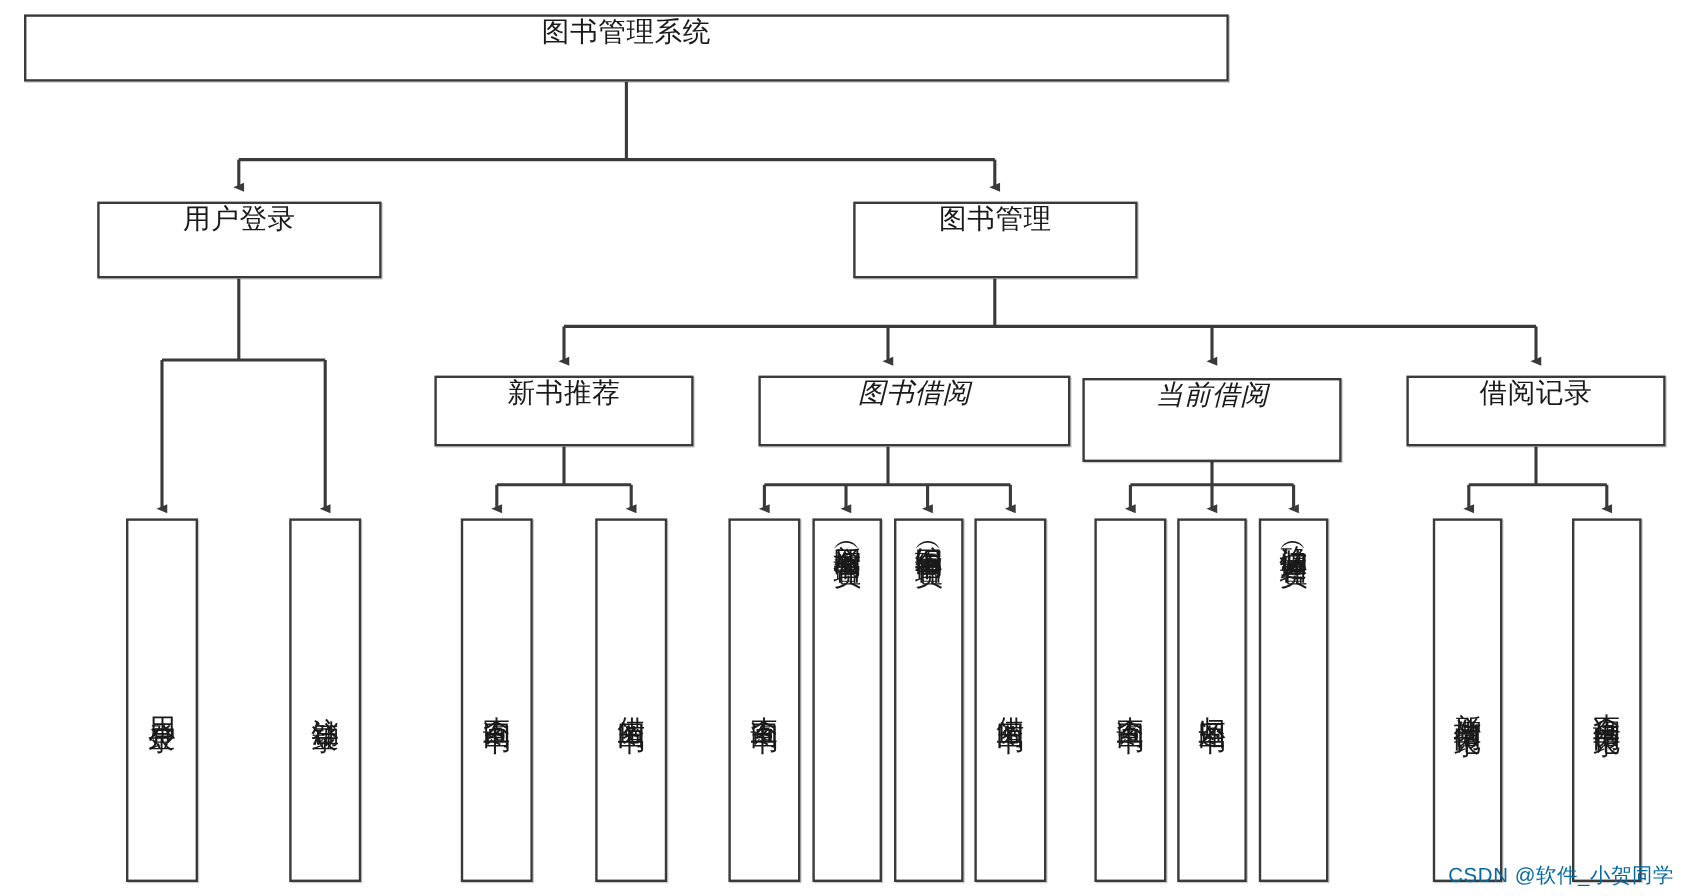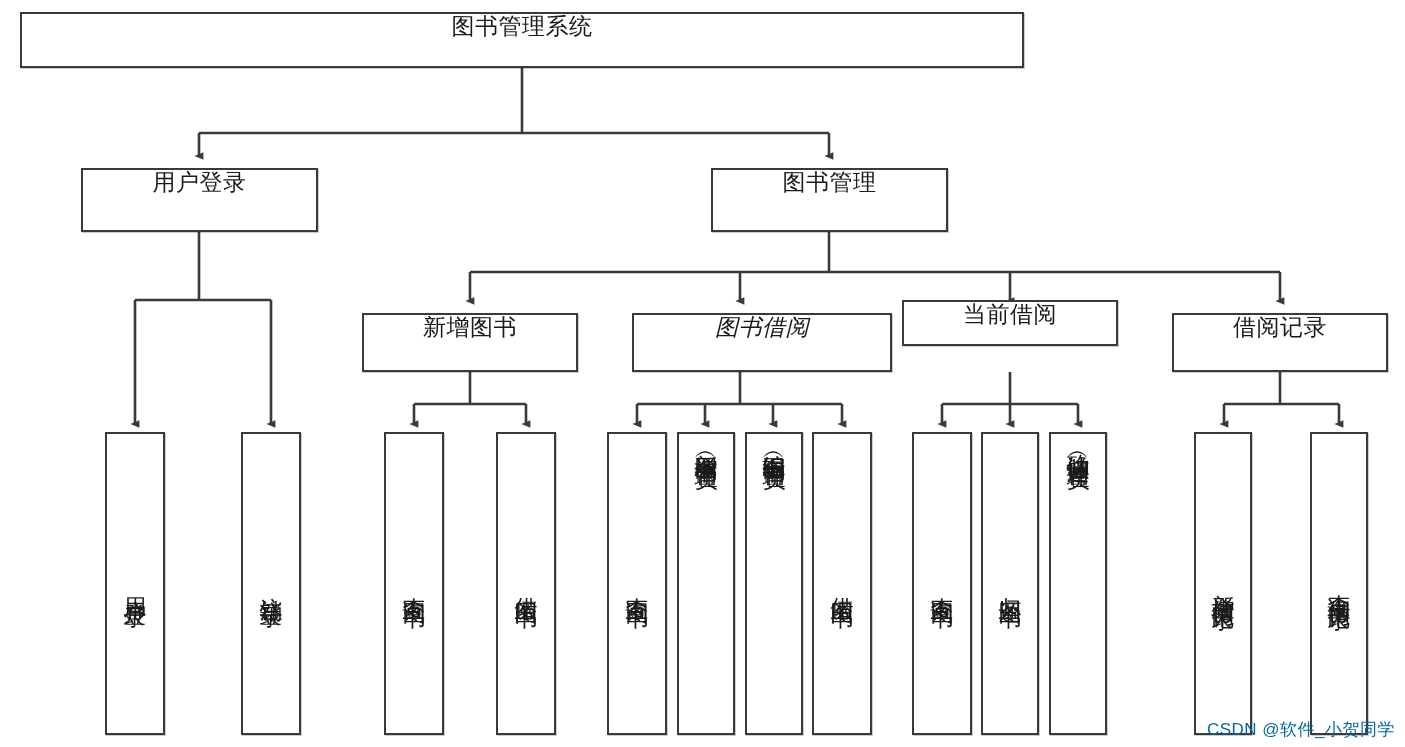--- a/index.html
+++ b/index.html
@@ -134,26 +134,26 @@
   </div>
 
   <div class="node horiz" style="left:81px; top:168px; width:237px; height:64px;">
     <span class="lbl">用户登录</span>
   </div>
   <div class="node horiz" style="left:711px; top:168px; width:237px; height:64px;">
     <span class="lbl">图书管理</span>
   </div>
 
   <div class="node horiz" style="left:362px; top:313px; width:216px; height:59px;">
-    <span class="lbl">新增图书</span>
+    <span class="lbl">新书推荐</span>
   </div>
   <div class="node horiz" style="left:632px; top:313px; width:260px; height:59px;font-style:italic;">
     <span class="lbl">图书借阅</span>
   </div>
-  <div class="node horiz" style="left:902px; top:300px; width:216px; height:46px;">
+  <div class="node horiz" style="left:902px; top:315px; width:216px; height:70px;font-style:italic;">
     <span class="lbl">当前借阅</span>
   </div>
   <div class="node horiz" style="left:1172px; top:313px; width:216px; height:59px;">
     <span class="lbl">借阅记录</span>
   </div>
 
   <div class="node vert centered" style="left:105px; top:432px; width:60px; height:303px;">
     <span class="lbl">用户登录</span>
   </div>
   <div class="node vert centered" style="left:241px; top:432px; width:60px; height:303px;">

